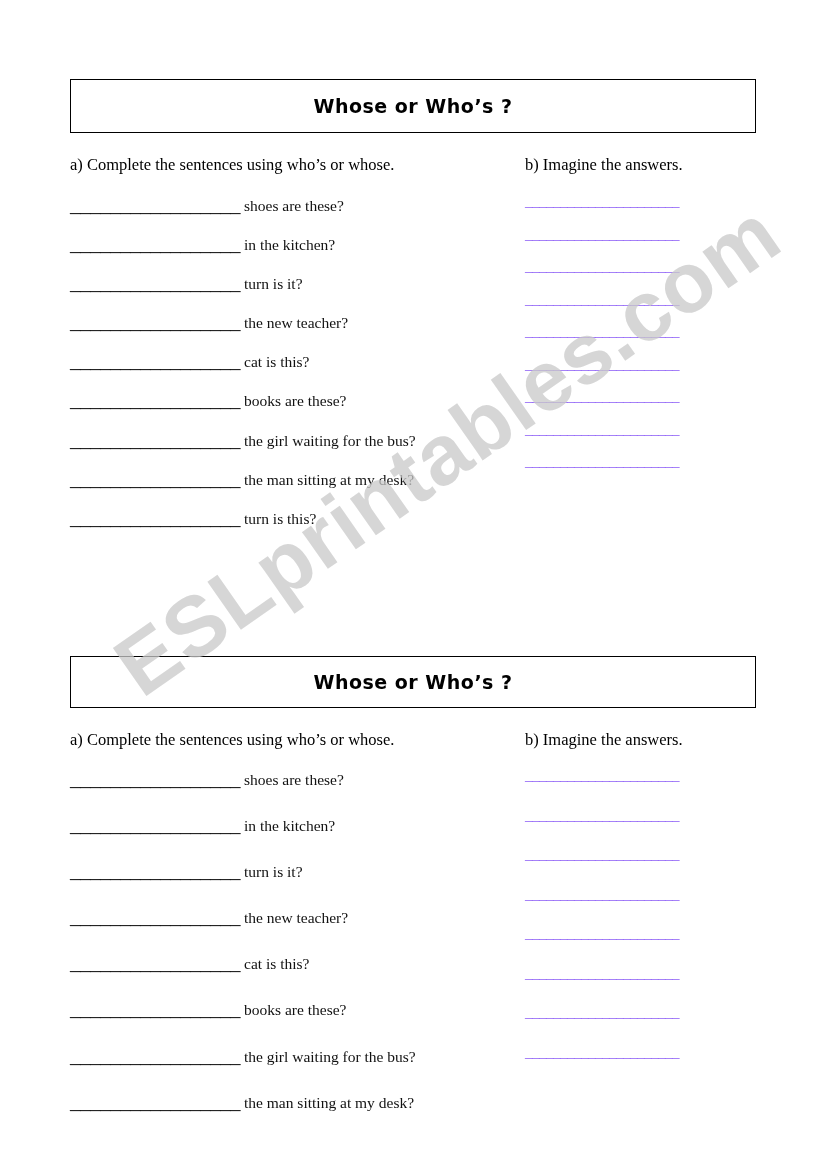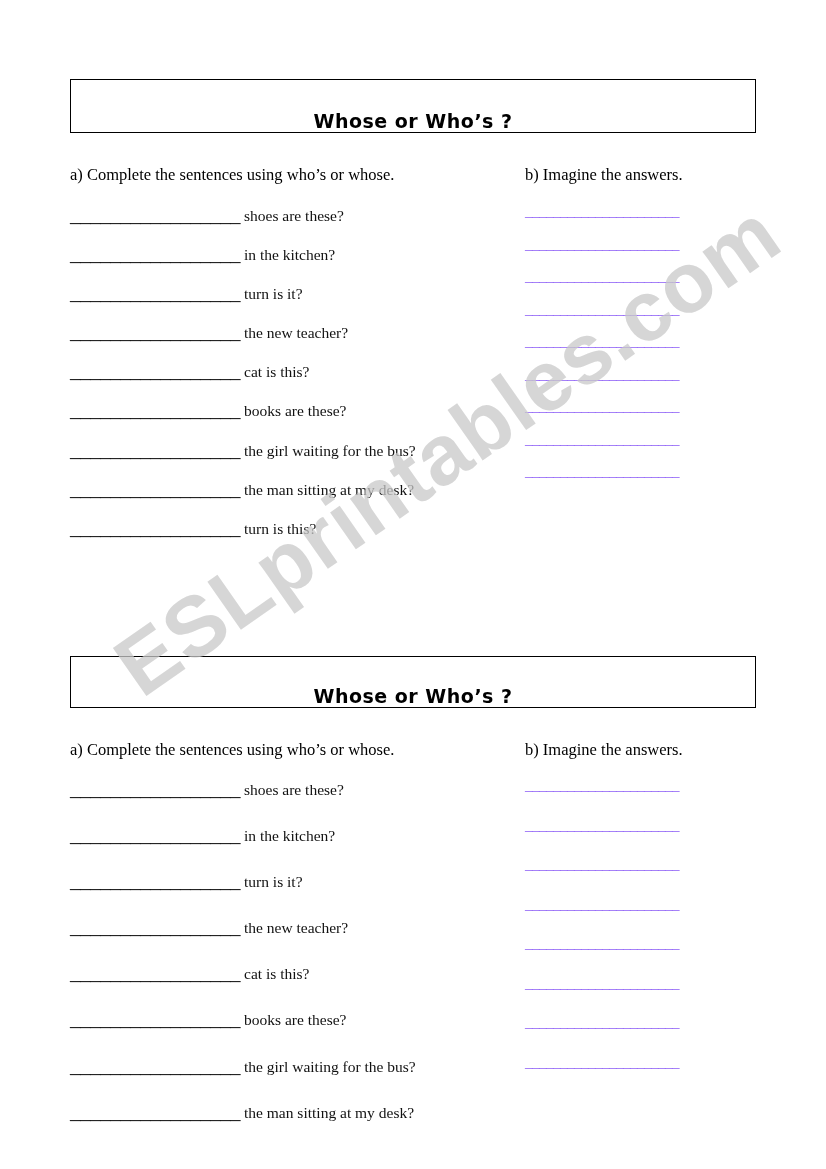--- a/index.html
+++ b/index.html
@@ -47,35 +47,35 @@
     width: 686px;
     z-index: 2;
   }
   .worksheet.first { top: 79px; }
   .worksheet.second { top: 656px; }
 
   .title-box {
     border: 1px solid #000;
     height: 52px;
     display: flex;
-    align-items: flex-end;
+    align-items: center;
     justify-content: center;
     background: transparent;
   }
   .title-text {
     font-family: "DejaVu Sans", sans-serif;
     font-size: 19px;
     font-weight: bold;
     letter-spacing: 0.5px;
     color: #000;
   }
 
   .columns {
     display: flex;
-    margin-top: 32px;
+    margin-top: 22px;
     justify-content: flex-end;
   }
   .col-left { width: 455px; }
   .col-right { width: 231px; }
 
   .instruction {
     font-size: 16.5px;
     color: #000;
     margin-bottom: 18px;
     white-space: nowrap;

